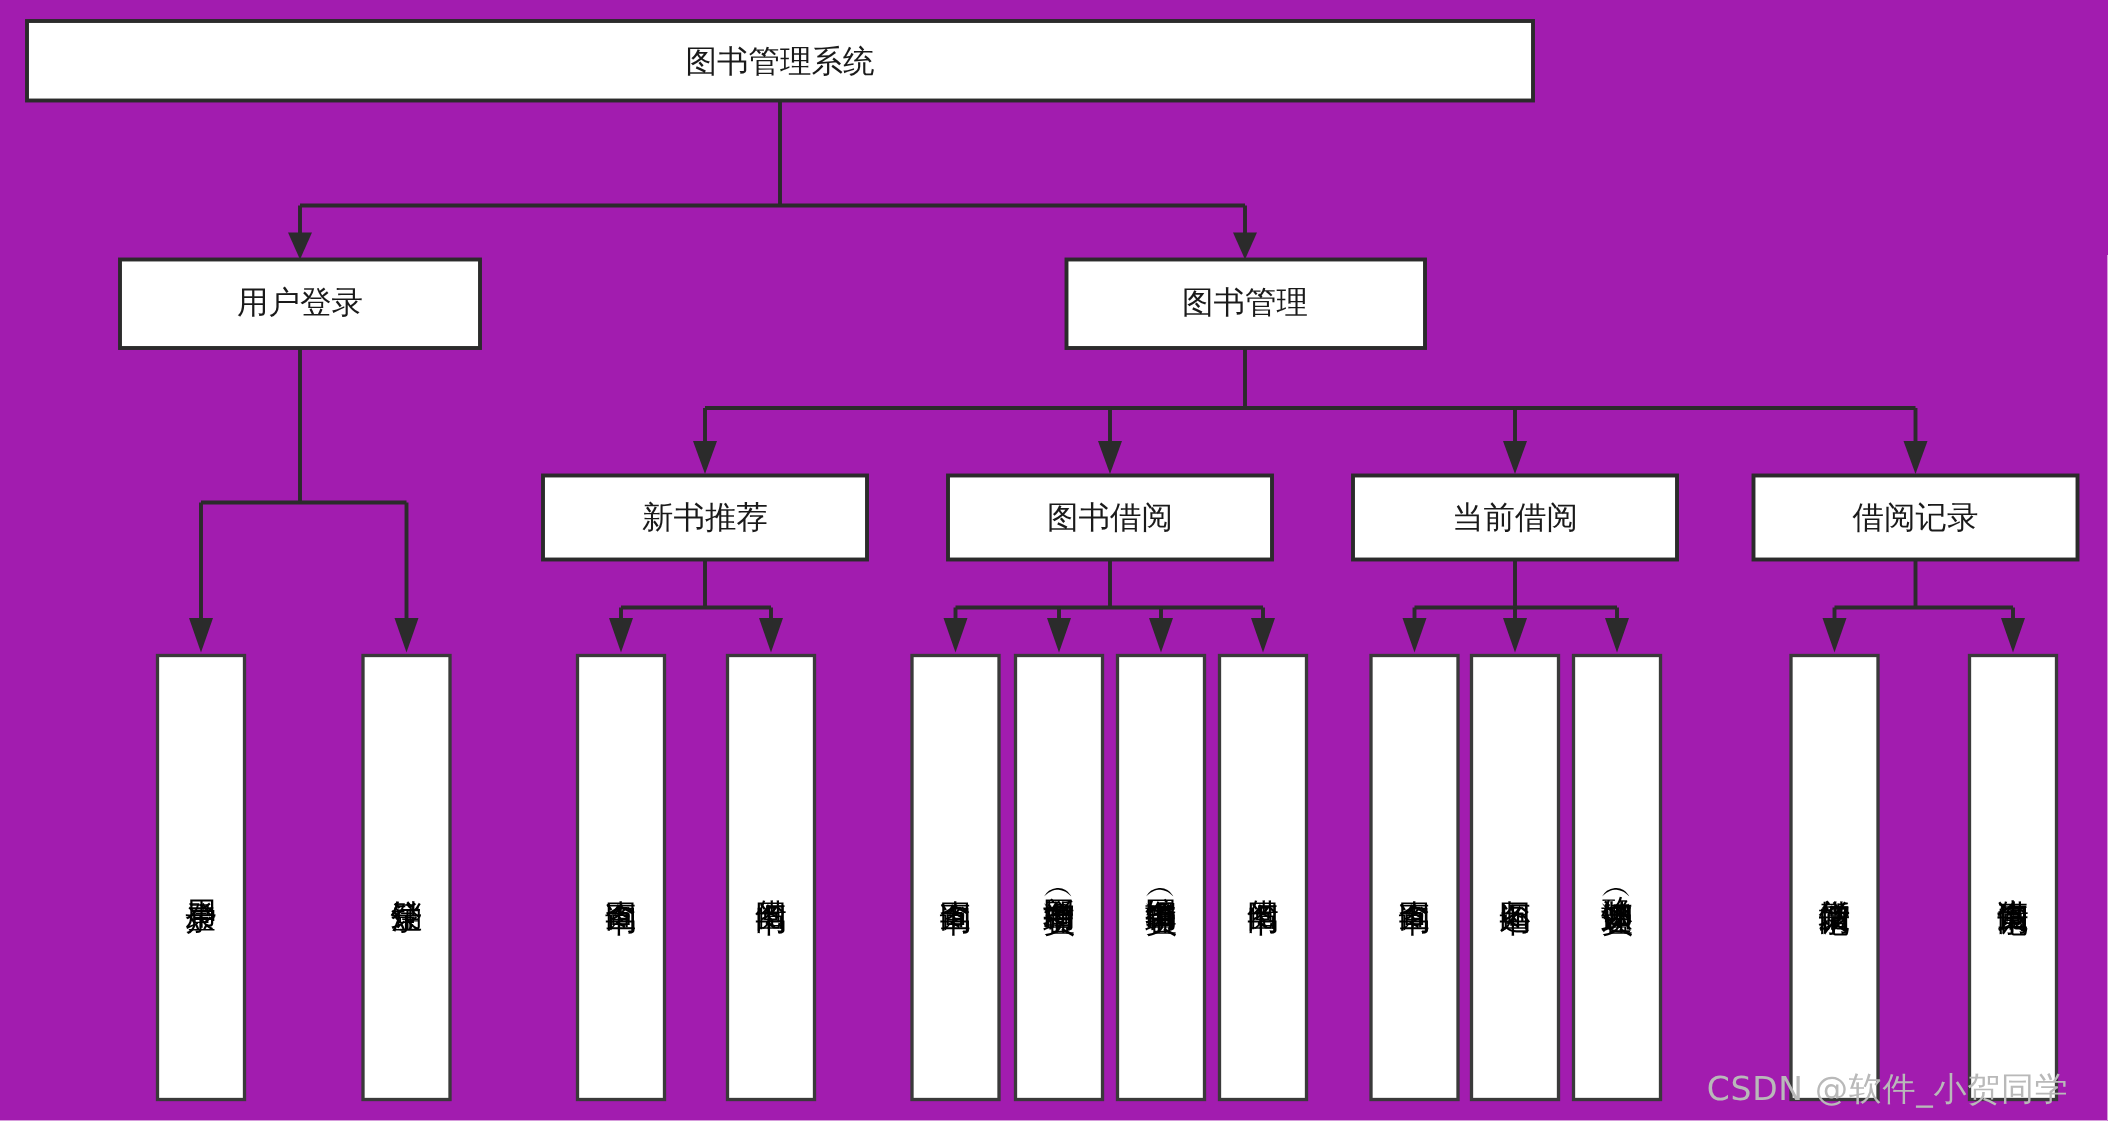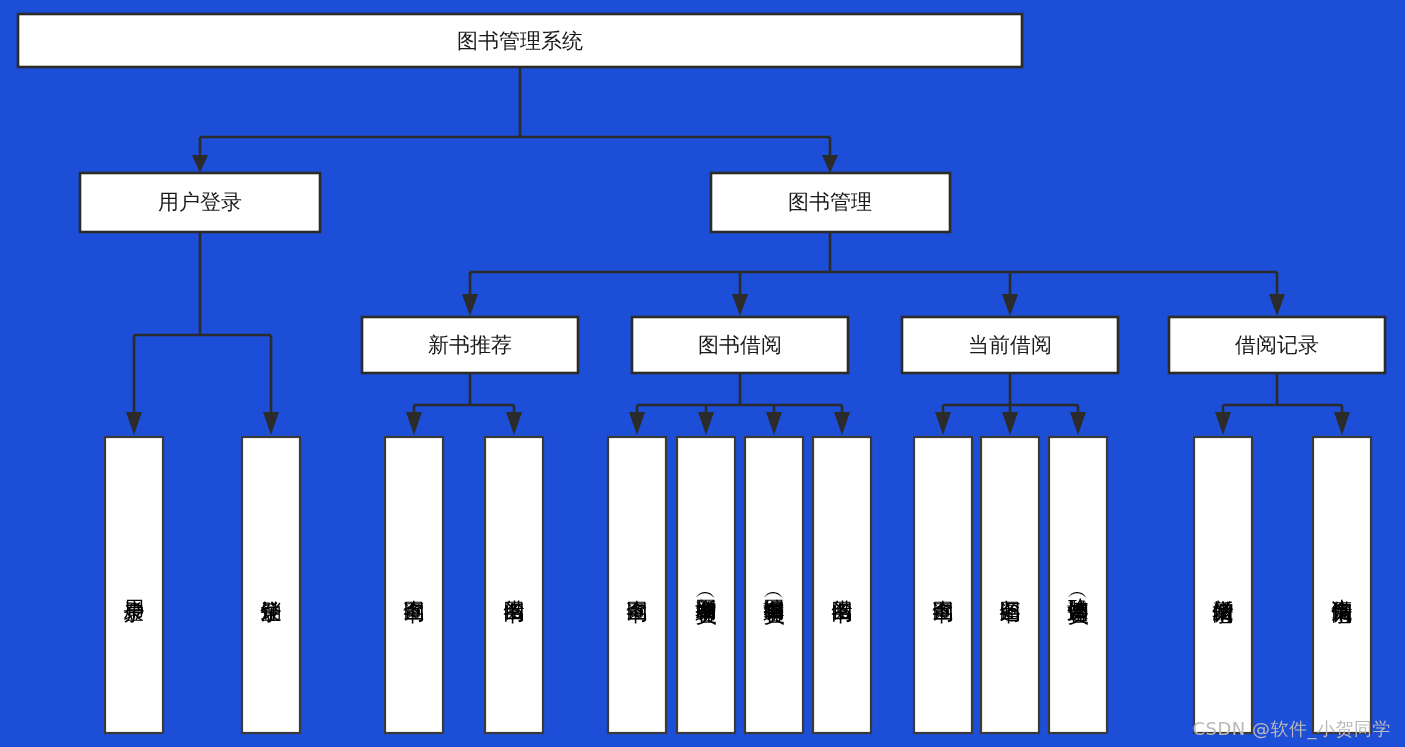--- a/index.html
+++ b/index.html
@@ -8,21 +8,21 @@
     padding: 0;
     background: #ffffff;
   }
   body {
     font-family: "DejaVu Sans", "Liberation Sans", sans-serif;
   }
   #diagram-root {
     position: relative;
     width: 1405px;
     height: 747px;
-    background: #1d4ed8;
+    background: #a21caf;
     overflow: hidden;
   }
   svg.diagram-canvas {
     position: absolute;
     top: 0;
     left: 0;
     width: 1405px;
     height: 747px;
     display: block;
   }
@@ -72,24 +72,24 @@
     padding: 6px 0;
     overflow: hidden;
   }
   .vlabel-host {
     position: absolute;
     display: block;
     pointer-events: none;
   }
   .watermark {
     position: absolute;
-    right: 14px;
+    right: 26px;
     bottom: 6px;
     font-family: "DejaVu Sans", "Liberation Sans", sans-serif;
-    font-size: 18px;
+    font-size: 22px;
     color: #b9b9b9;
     letter-spacing: 0.5px;
     user-select: none;
     white-space: nowrap;
     text-align: right;
   }
 </style>
 </head>
 <body>
 

